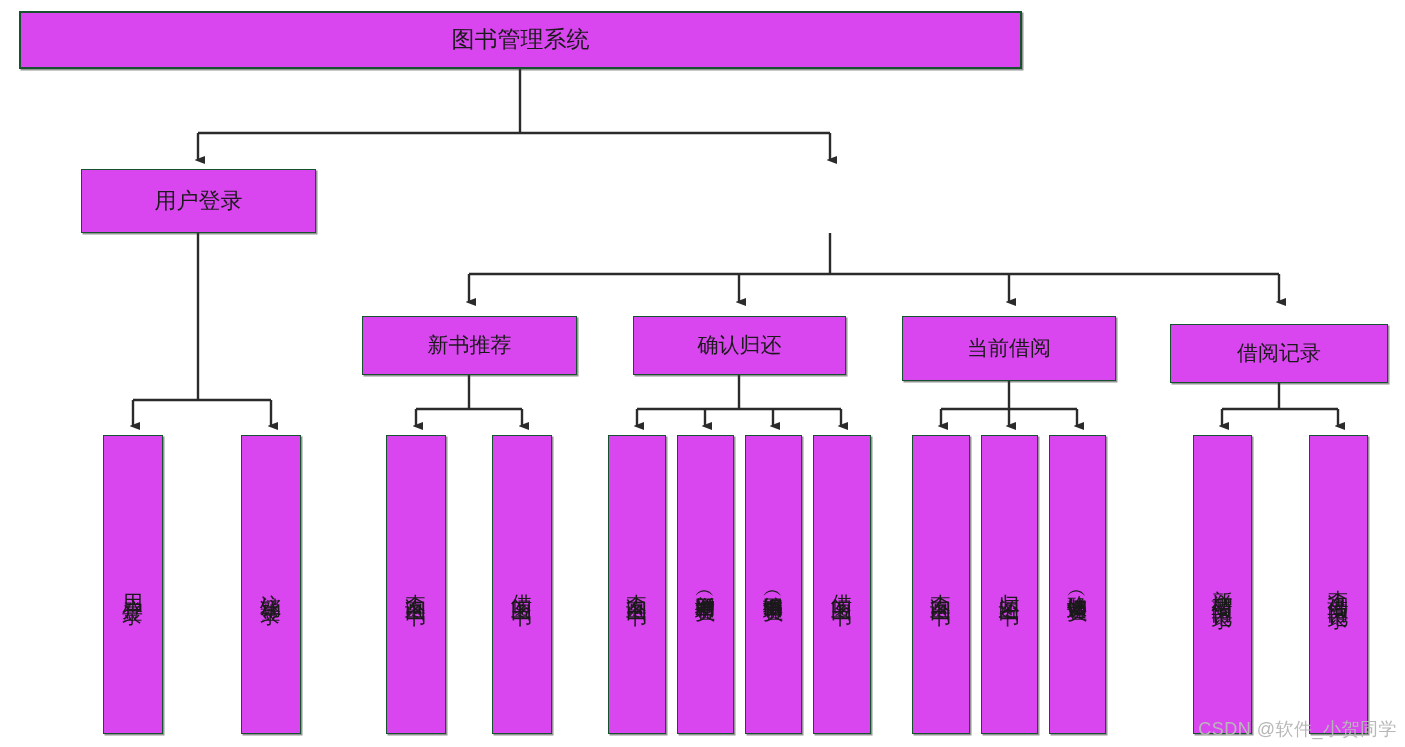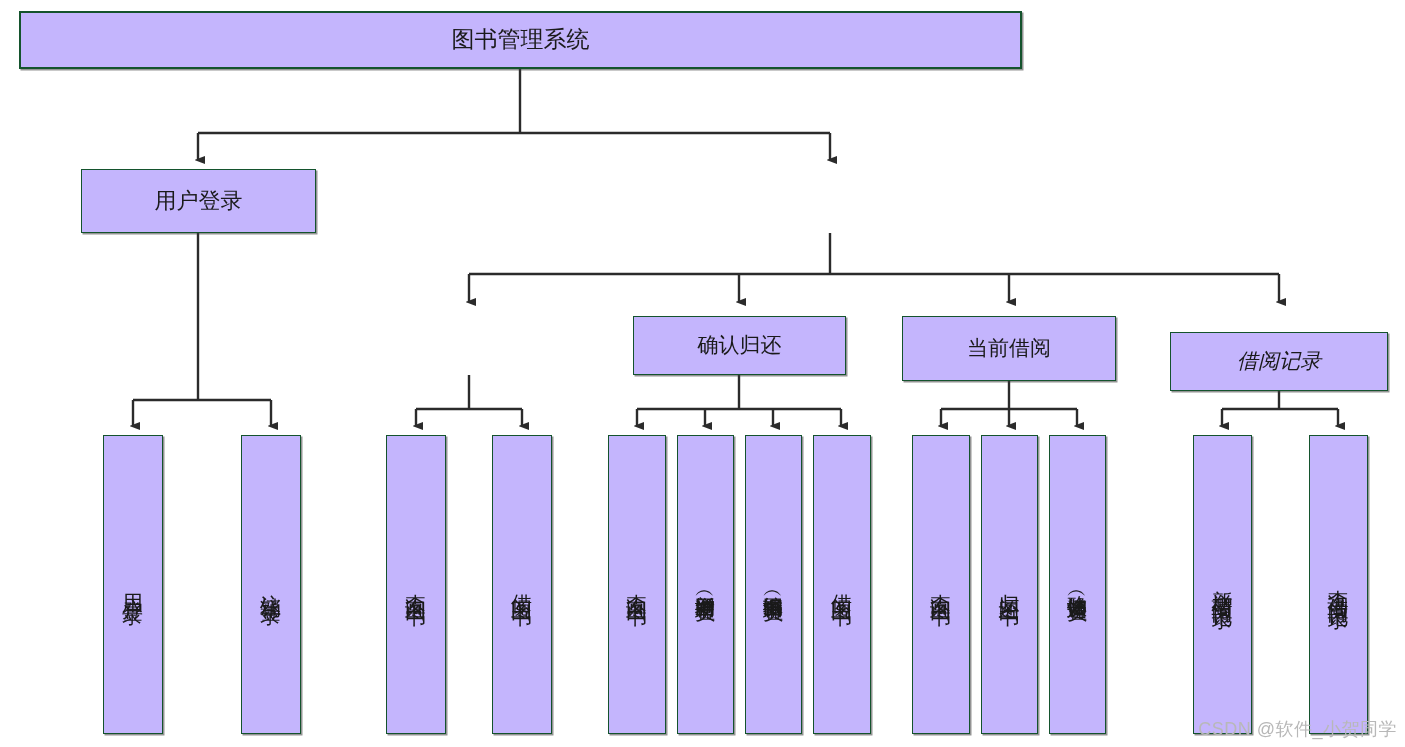--- a/index.html
+++ b/index.html
@@ -21,21 +21,21 @@
     position: absolute;
     left: 0;
     top: 0;
     width: 1405px;
     height: 747px;
     pointer-events: none;
   }
   .node {
     position: absolute;
     box-sizing: border-box;
-    background: #c4b5fd;
+    background: #d946ef;
     border: 1px solid #14532d;
     box-shadow: 1.5px 1.5px 0 rgba(60,60,60,0.55);
     display: flex;
     align-items: center;
     justify-content: center;
     color: #1a1a1a;
   }
   .node .label {
     display: block;
     text-align: center;
@@ -136,27 +136,30 @@
   </svg>
 
   <div class="node root" style="left:19px; top:11px; width:1003px; height:58px;">
     <span class="label">图书管理系统</span>
   </div>
 
   <div class="node level2" style="left:81px; top:169px; width:235px; height:64px;">
     <span class="label">用户登录</span>
   </div>
 
+  <div class="node level3" style="left:362px; top:316px; width:215px; height:59px;">
+    <span class="label">新书推荐</span>
+  </div>
   <div class="node level3" style="left:633px; top:316px; width:213px; height:59px;">
     <span class="label">确认归还</span>
   </div>
   <div class="node level3" style="left:902px; top:316px; width:214px; height:65px;">
     <span class="label">当前借阅</span>
   </div>
-  <div class="node level3" style="left:1170px; top:332px; width:218px; height:59px;font-style:italic;">
+  <div class="node level3" style="left:1170px; top:324px; width:218px; height:59px;">
     <span class="label">借阅记录</span>
   </div>
 
   <div class="node leaf" style="left:103px; top:435px; width:60px; height:299px;">
     <span class="label">用户登录</span>
   </div>
   <div class="node leaf" style="left:241px; top:435px; width:60px; height:299px;">
     <span class="label">注销登录</span>
   </div>
 

